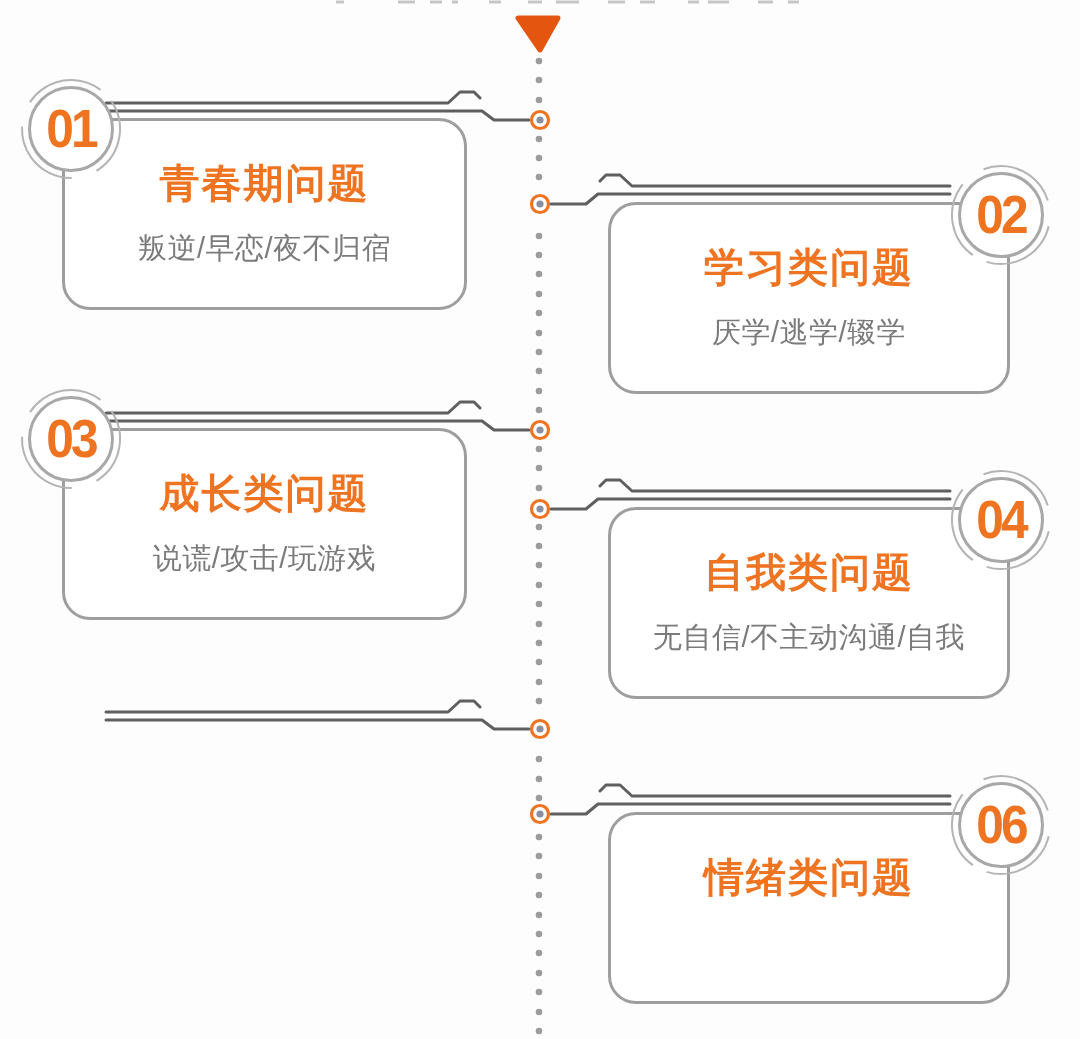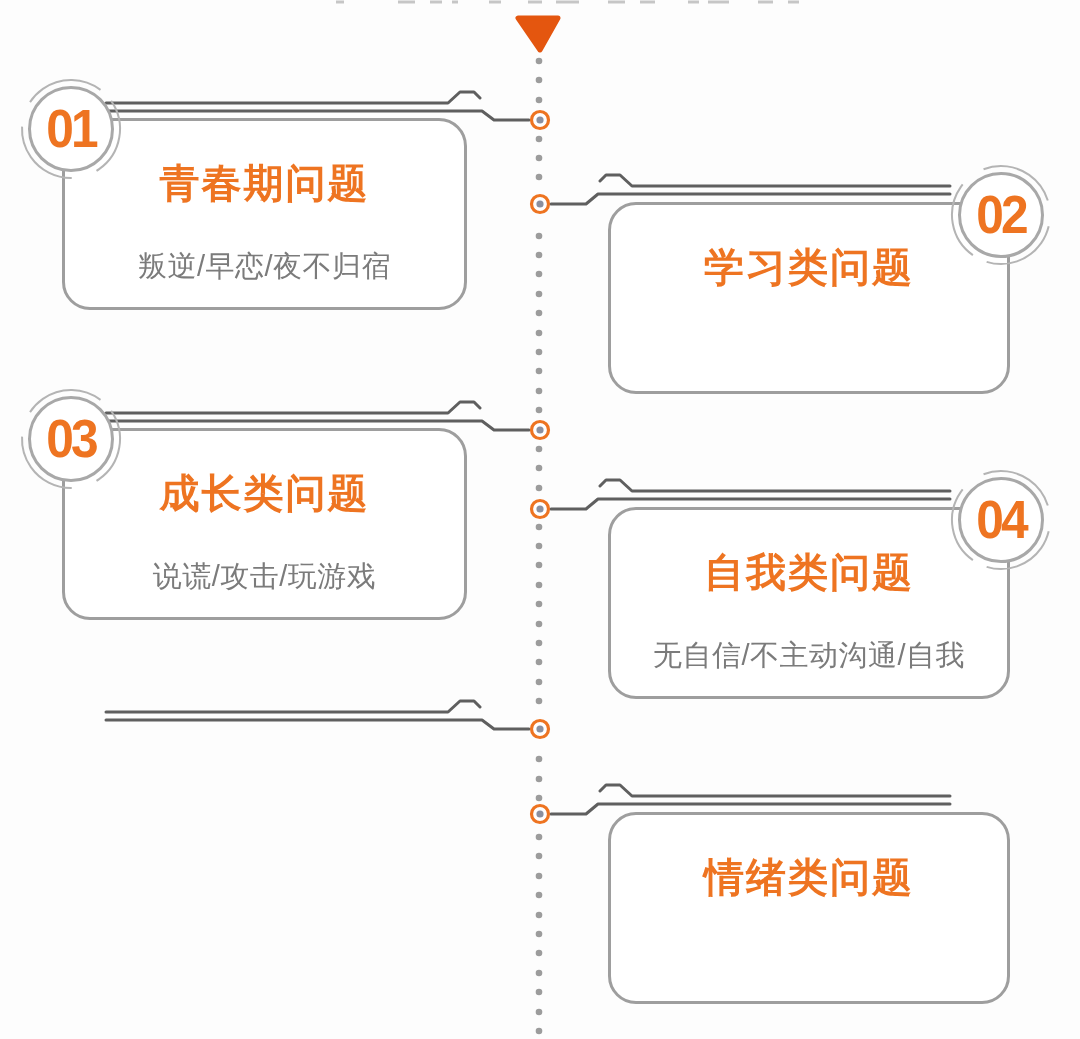--- a/index.html
+++ b/index.html
@@ -17,21 +17,20 @@
     position:relative;width:1080px;height:1039px;overflow:hidden;
     background:var(--bg);
     font-family:"Liberation Sans","DejaVu Sans",sans-serif;
   }
   .deco-layer{position:absolute;left:0;top:0;width:1080px;height:1039px;pointer-events:none;}
   .card{
     position:absolute;height:192px;box-sizing:border-box;
     background:#fff;border:3px solid var(--card-border);border-radius:28px;
     display:flex;flex-direction:column;align-items:center;
     padding-top:36px;
-    gap:18px;
   }
   .card.left{left:62px;width:405px;}
   .card.right{left:608px;width:402px;}
   .card-title{
     margin:0;font-size:40px;line-height:52px;font-weight:800;
     color:var(--accent);letter-spacing:2px;text-align:right;white-space:nowrap;
   }
   .card-subtitle{
     margin:16px 0 0 0;font-size:29px;line-height:46px;font-weight:400;
     color:var(--subtitle);letter-spacing:0.5px;text-align:center;white-space:nowrap;
@@ -170,20 +169,21 @@
   </section>
 
   <section class="card right" style="top:202px">
     <div class="badge">
       <svg class="badge-ring" viewBox="0 0 112 112">
         <circle cx="56" cy="56" r="49" fill="none" stroke="#b4b4b4" stroke-width="2" stroke-dasharray="80 26" transform="rotate(125 56 56)"></circle>
       </svg>
       <span class="badge-num">02</span>
     </div>
     <h2 class="card-title">学习类问题</h2>
+    <p class="card-subtitle">厌学/逃学/辍学</p>
   </section>
 
   <section class="card left" style="top:428px">
     <div class="badge">
       <svg class="badge-ring" viewBox="0 0 112 112">
         <circle cx="56" cy="56" r="49" fill="none" stroke="#b4b4b4" stroke-width="2" stroke-dasharray="80 26" transform="rotate(-35 56 56)"></circle>
       </svg>
       <span class="badge-num">03</span>
     </div>
     <h2 class="card-title">成长类问题</h2>
@@ -196,16 +196,22 @@
         <circle cx="56" cy="56" r="49" fill="none" stroke="#b4b4b4" stroke-width="2" stroke-dasharray="80 26" transform="rotate(125 56 56)"></circle>
       </svg>
       <span class="badge-num">04</span>
     </div>
     <h2 class="card-title">自我类问题</h2>
     <p class="card-subtitle">无自信/不主动沟通/自我</p>
   </section>
 
 
   <section class="card right" style="top:812px">
+    <div class="badge">
+      <svg class="badge-ring" viewBox="0 0 112 112">
+        <circle cx="56" cy="56" r="49" fill="none" stroke="#b4b4b4" stroke-width="2" stroke-dasharray="80 26" transform="rotate(125 56 56)"></circle>
+      </svg>
+      <span class="badge-num">06</span>
+    </div>
     <h2 class="card-title">情绪类问题</h2>
   </section>
 
 </div>
 
 </body></html>

